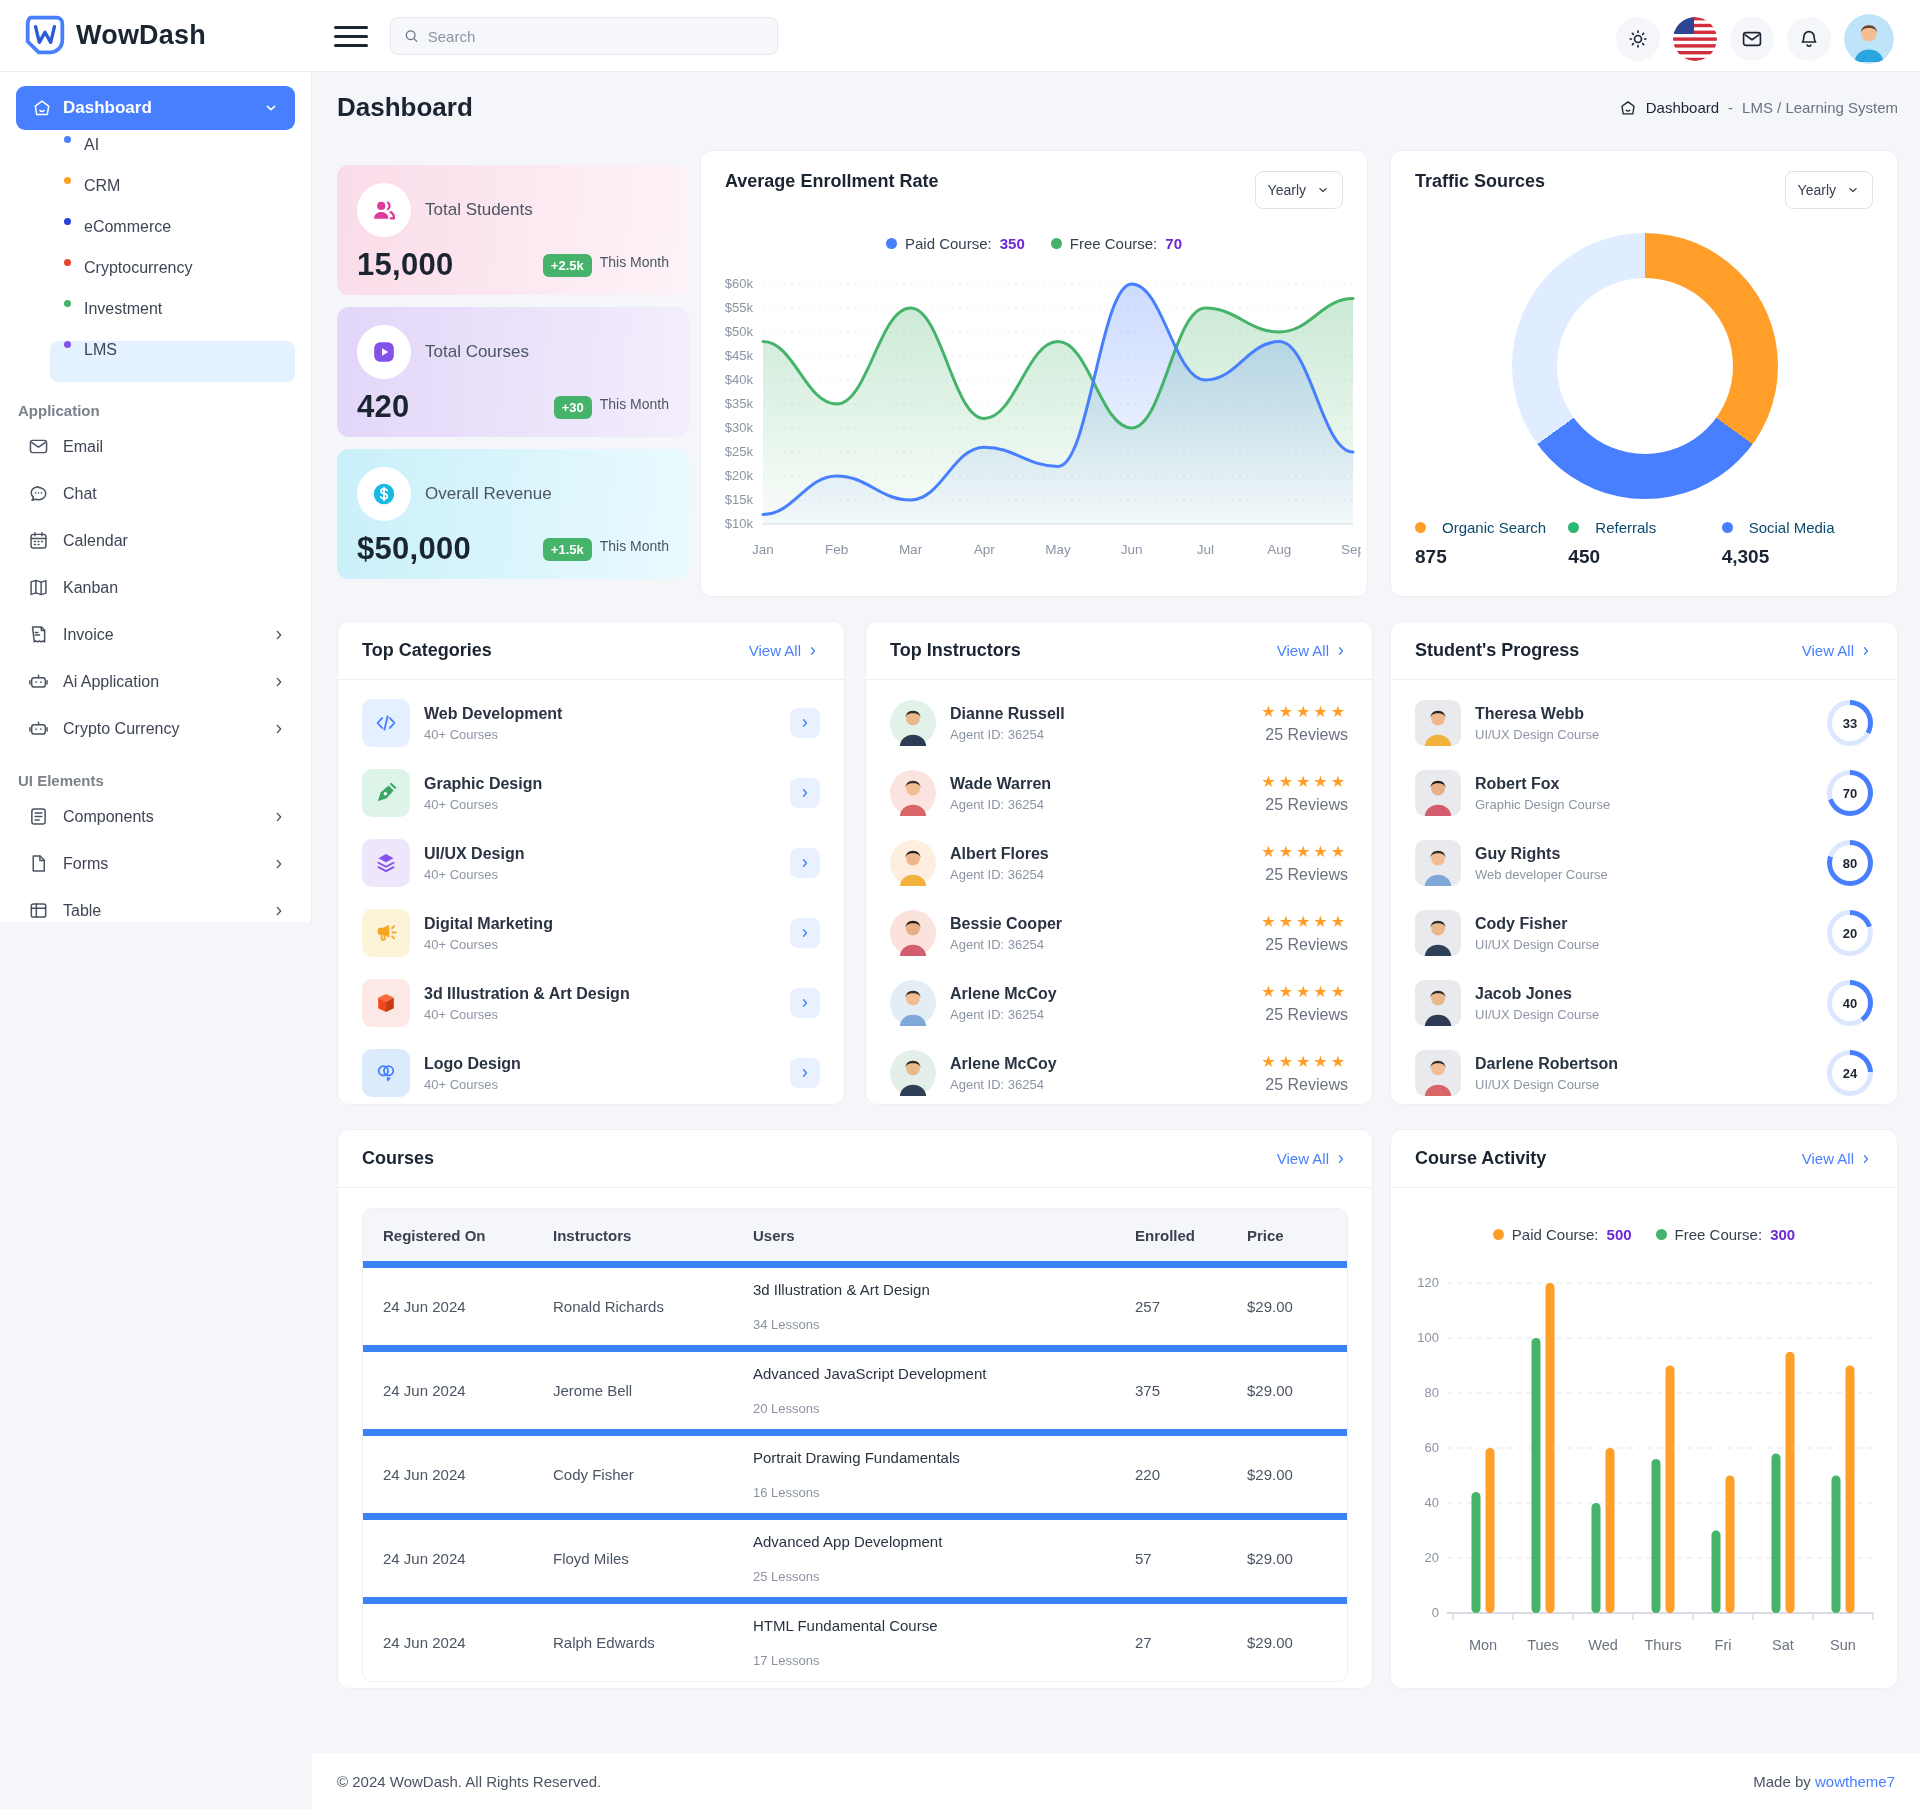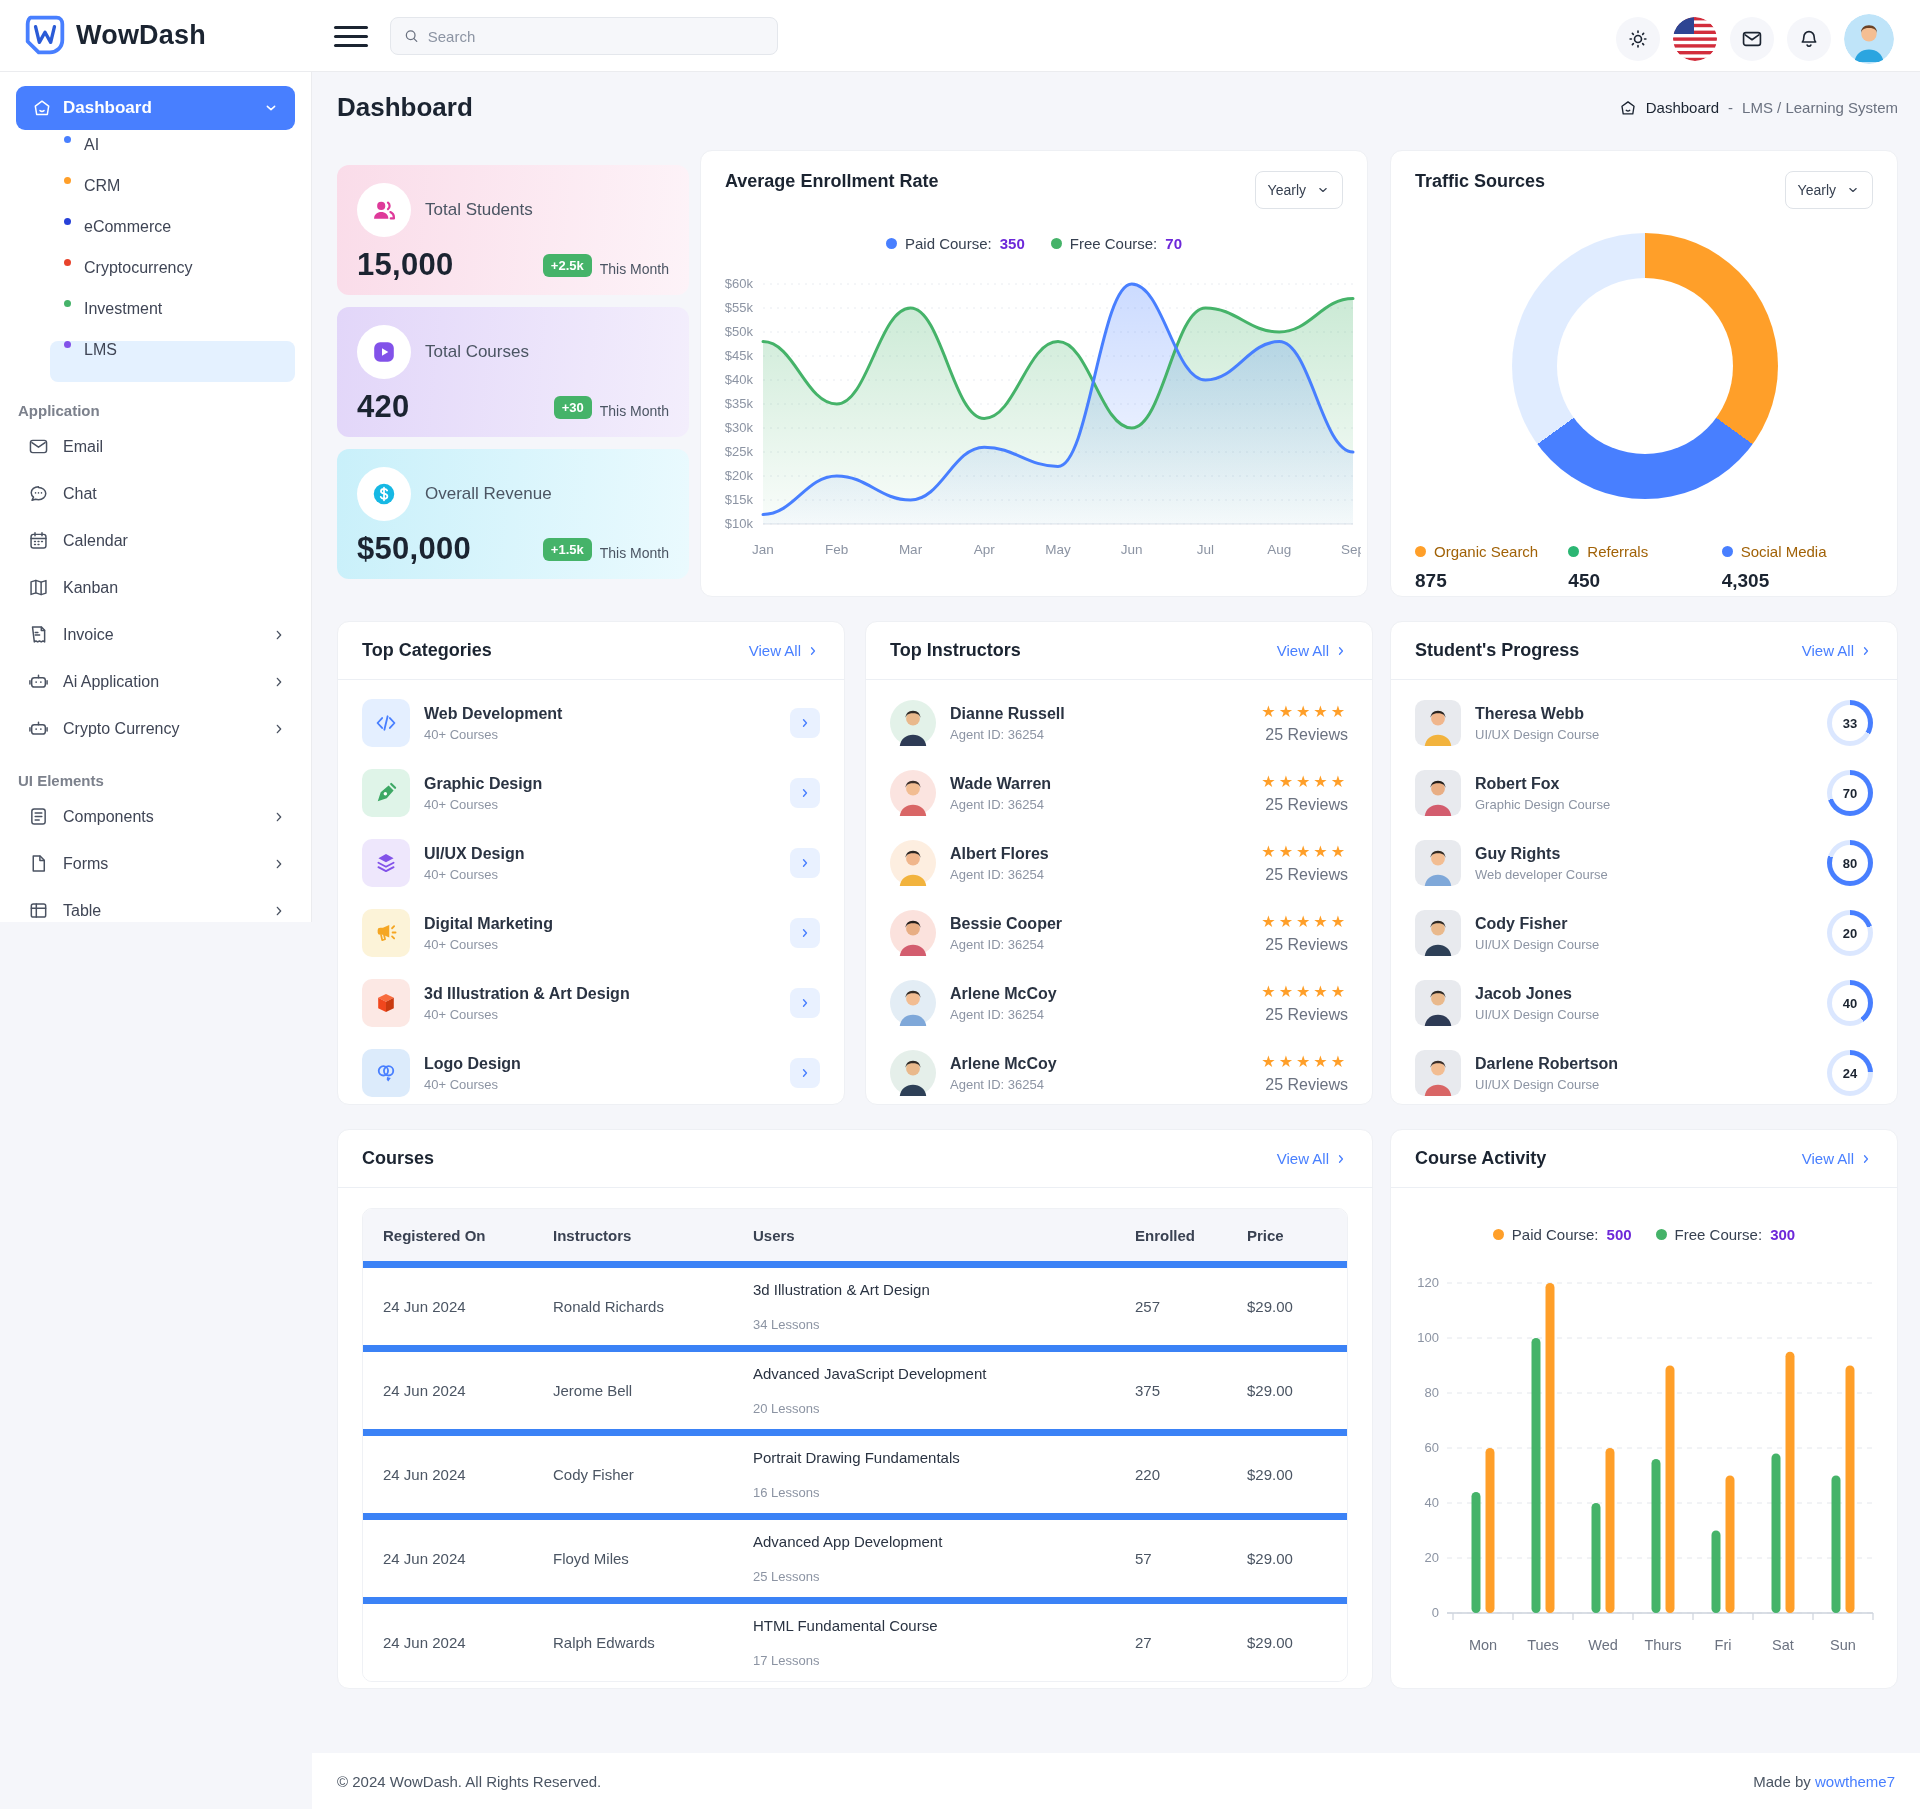--- a/index.html
+++ b/index.html
@@ -64,40 +64,40 @@
   .select-pill .chev { width:14px; height:14px; color:#374151; }
 
   
   #stat-cards .stat-card { position:absolute; left:337px; width:352px; height:130px; border-radius:12px; padding:18px 20px; }
   .stat-top { display:flex; align-items:center; gap:14px; }
   .stat-iconwrap { width:54px; height:54px; border-radius:50%; background:#fff; display:flex; align-items:center; justify-content:center; }
   .stat-iconwrap .ico { width:28px; height:28px; }
   .stat-label { font-size:17px; font-weight:500; color:#4B5563; }
   .stat-bottom { display:flex; align-items:center; justify-content:space-between; margin-top:10px; }
   .stat-value { font-size:31px; font-weight:800; color:#1B2431; letter-spacing:.3px; }
-  .stat-delta { display:flex; align-items:flex-end; gap:8px; }
+  .stat-delta { display:flex; align-items:flex-start; gap:8px; }
   .stat-badge { background:#45B369; color:#fff; font-size:13px; font-weight:bold; border-radius:6px; padding:4px 8px; }
   .stat-month { font-size:14px; color:#4B5563; }
 
   
   #card-enroll { left:700px; top:150px; width:668px; height:447px; padding:20px 24px; }
   #card-traffic { left:1390px; top:150px; width:508px; height:447px; padding:20px 24px; }
   .flat-head { display:flex; align-items:flex-start; justify-content:space-between; }
   .legend-row { display:flex; justify-content:center; gap:26px; margin-top:26px; }
   .legend-item { display:flex; align-items:center; gap:8px; font-size:15px; color:#374151; }
   .legend-item .dot { width:11px; height:11px; border-radius:50%; }
   .legend-item b { color:#6d28d9; }
   #enroll-svg { position:absolute; left:8px; top:118px; }
 
   
   .donut { position:absolute; left:121px; top:82px; width:266px; height:266px; border-radius:50%; }
   .donut-hole { position:absolute; left:45px; top:45px; width:176px; height:176px; border-radius:50%; background:#fff; }
   .traffic-legend { position:absolute; left:24px; top:368px; width:460px; display:flex; }
   .tl-item { flex:1; }
-  .tl-top { display:flex; align-items:center; gap:8px; font-size:15px; color:#a16207;margin-top:24px; }
+  .tl-top { display:flex; align-items:center; gap:16px; font-size:15px; color:#0c4a6e; }
   .tl-top .dot { width:11px; height:11px; border-radius:50%; }
   .tl-val { font-size:19px; font-weight:800; color:#1B2431; margin-top:10px; }
 
   
   #card-categories { left:337px; top:621px; width:508px; height:484px; }
   #card-instructors { left:865px; top:621px; width:508px; height:484px; }
   #card-progress { left:1390px; top:621px; width:508px; height:484px; }
   .list-body { padding:8px 24px 0 24px; }
   .li-row { height:70px; display:flex; align-items:center; gap:14px; }
   .cat-icon { width:48px; height:48px; border-radius:10px; display:flex; align-items:center; justify-content:center; }

